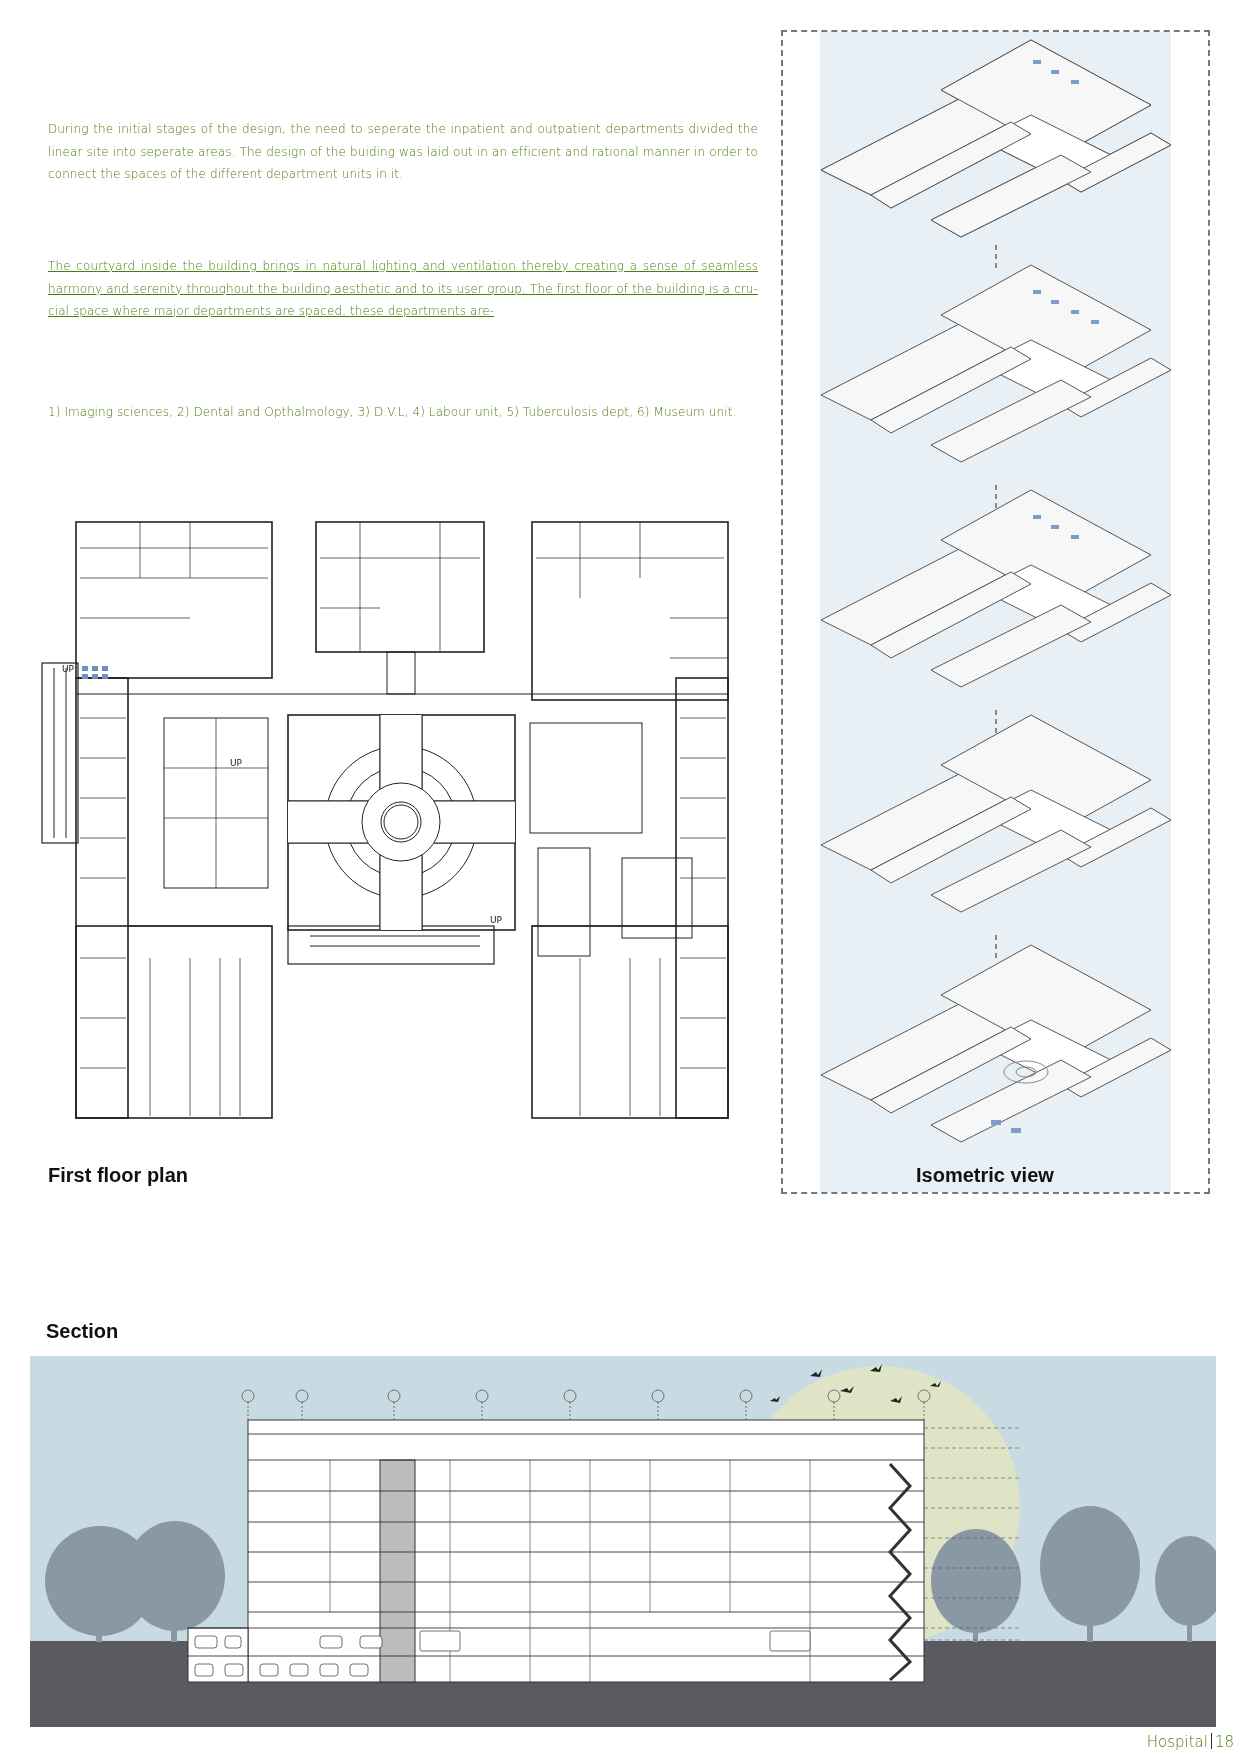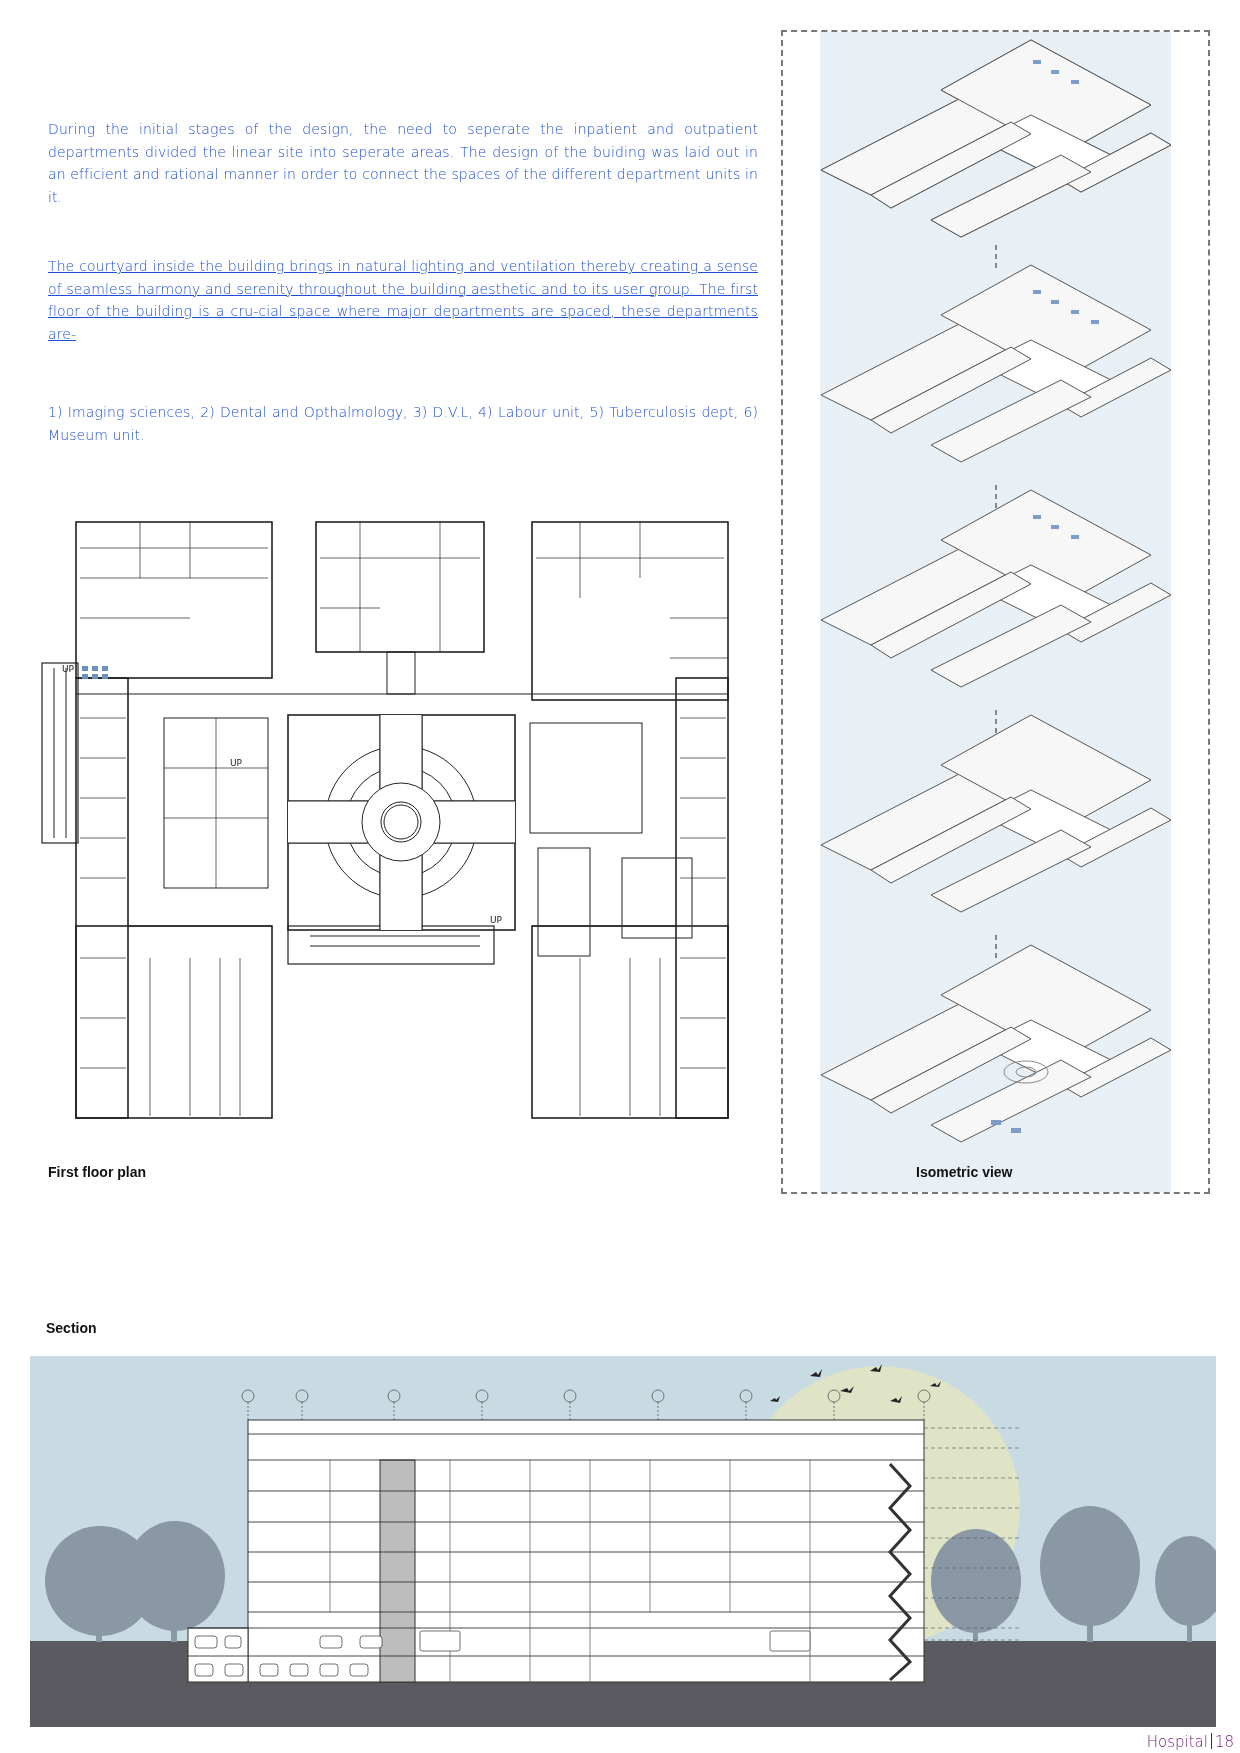--- a/index.html
+++ b/index.html
@@ -1,20 +1,20 @@
 <!DOCTYPE html>
 <html><head>
 <meta charset="utf-8">
 <style>
   html, body { margin:0; padding:0; background:#ffffff; }
   body { width:1240px; height:1753px; position:relative; overflow:hidden; font-family:"DejaVu Sans", sans-serif; color:#2b2b2b; }
-  .para { position:absolute; left:48px; width:710px; font-size:14px; line-height:22.5px; color:#1d4ed8; font-weight:300; letter-spacing:0.1px; text-align:justify; }
+  .para { position:absolute; left:48px; width:710px; font-size:12px; line-height:22.5px; color:#4d7c0f; font-weight:300; letter-spacing:0.1px; text-align:justify; }
   .para p { margin:0; }
-  .heading { position:absolute; font-family:"Liberation Sans", sans-serif; font-weight:bold; font-size:14px; color:#111; }
-  .footer { position:absolute; right:6px; top:1733px; font-size:15px; color:#701a75; font-family:"DejaVu Sans", sans-serif; font-weight:300; }
+  .heading { position:absolute; font-family:"Liberation Sans", sans-serif; font-weight:bold; font-size:20px; color:#111; }
+  .footer { position:absolute; right:6px; top:1733px; font-size:15px; color:#4d7c0f; font-family:"DejaVu Sans", sans-serif; font-weight:300; }
   .footer .bar { display:inline-block; width:1px; height:16px; background:#333; margin:0 3px -2px 3px; }
 
   
   .plan { position:absolute; left:40px; top:518px; width:700px; height:610px; }
   .plan svg { width:100%; height:100%; }
 
   
   .iso-frame { position:absolute; left:781px; top:30px; width:429px; height:1164px; border:2px dashed #777; box-sizing:border-box; }
   .iso-panel { position:absolute; left:820px; top:32px; width:351px; height:1160px; background:#e9f0f5; }
   .iso-svg { position:absolute; left:781px; top:30px; width:431px; height:1166px; }

